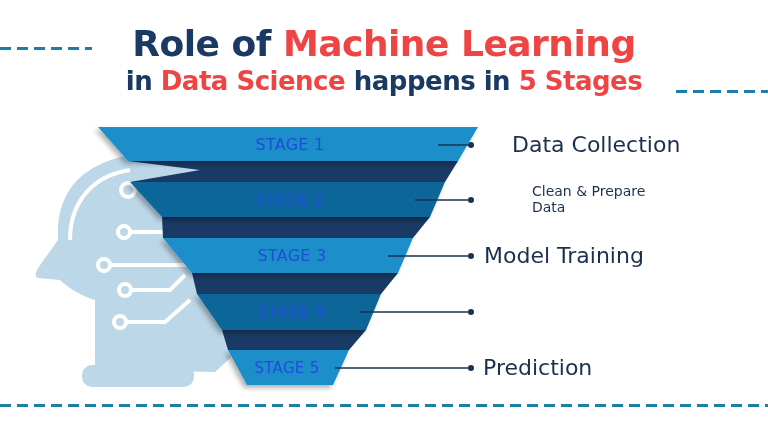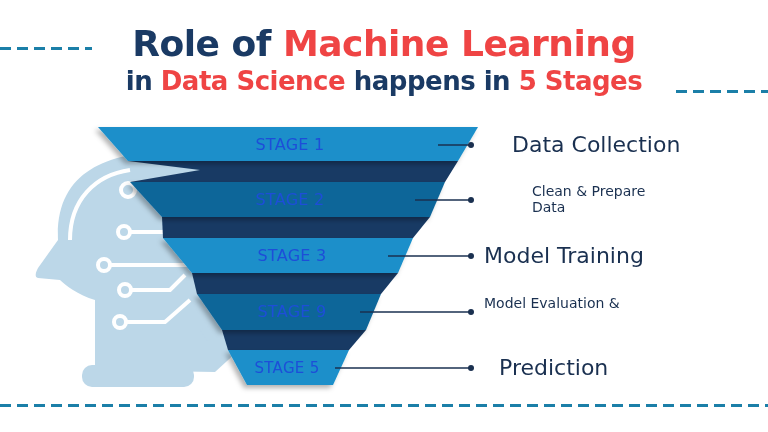--- a/index.html
+++ b/index.html
@@ -86,17 +86,16 @@
 <div class="stage-label" style="left:232px; top:302px; width:120px;">STAGE 9</div>
 <div class="stage-label" style="left:232px; top:359px; width:110px; font-size:15px;">STAGE 5</div>
 
 <div class="desc big" style="left:484px; top:132px;margin-left:28px;">Data Collection</div>
 <div class="desc small" style="left:484px; top:183px;margin-left:48px;">
   <div>Clean &amp; Prepare</div>
   <div>Data</div>
 </div>
 <div class="desc big" style="left:484px; top:243px;">Model Training</div>
 <div class="desc small" style="left:484px; top:295px;">
-  <div>Model Evaluation &amp;</div>
 </div>
-<div class="desc big" style="left:499px; top:355px;">Prediction</div>
+<div class="desc big" style="left:483px; top:355px;">Prediction</div>
 
 <div class="dash" style="left:0; top:404px; width:768px;"></div>
 
 </body></html>

